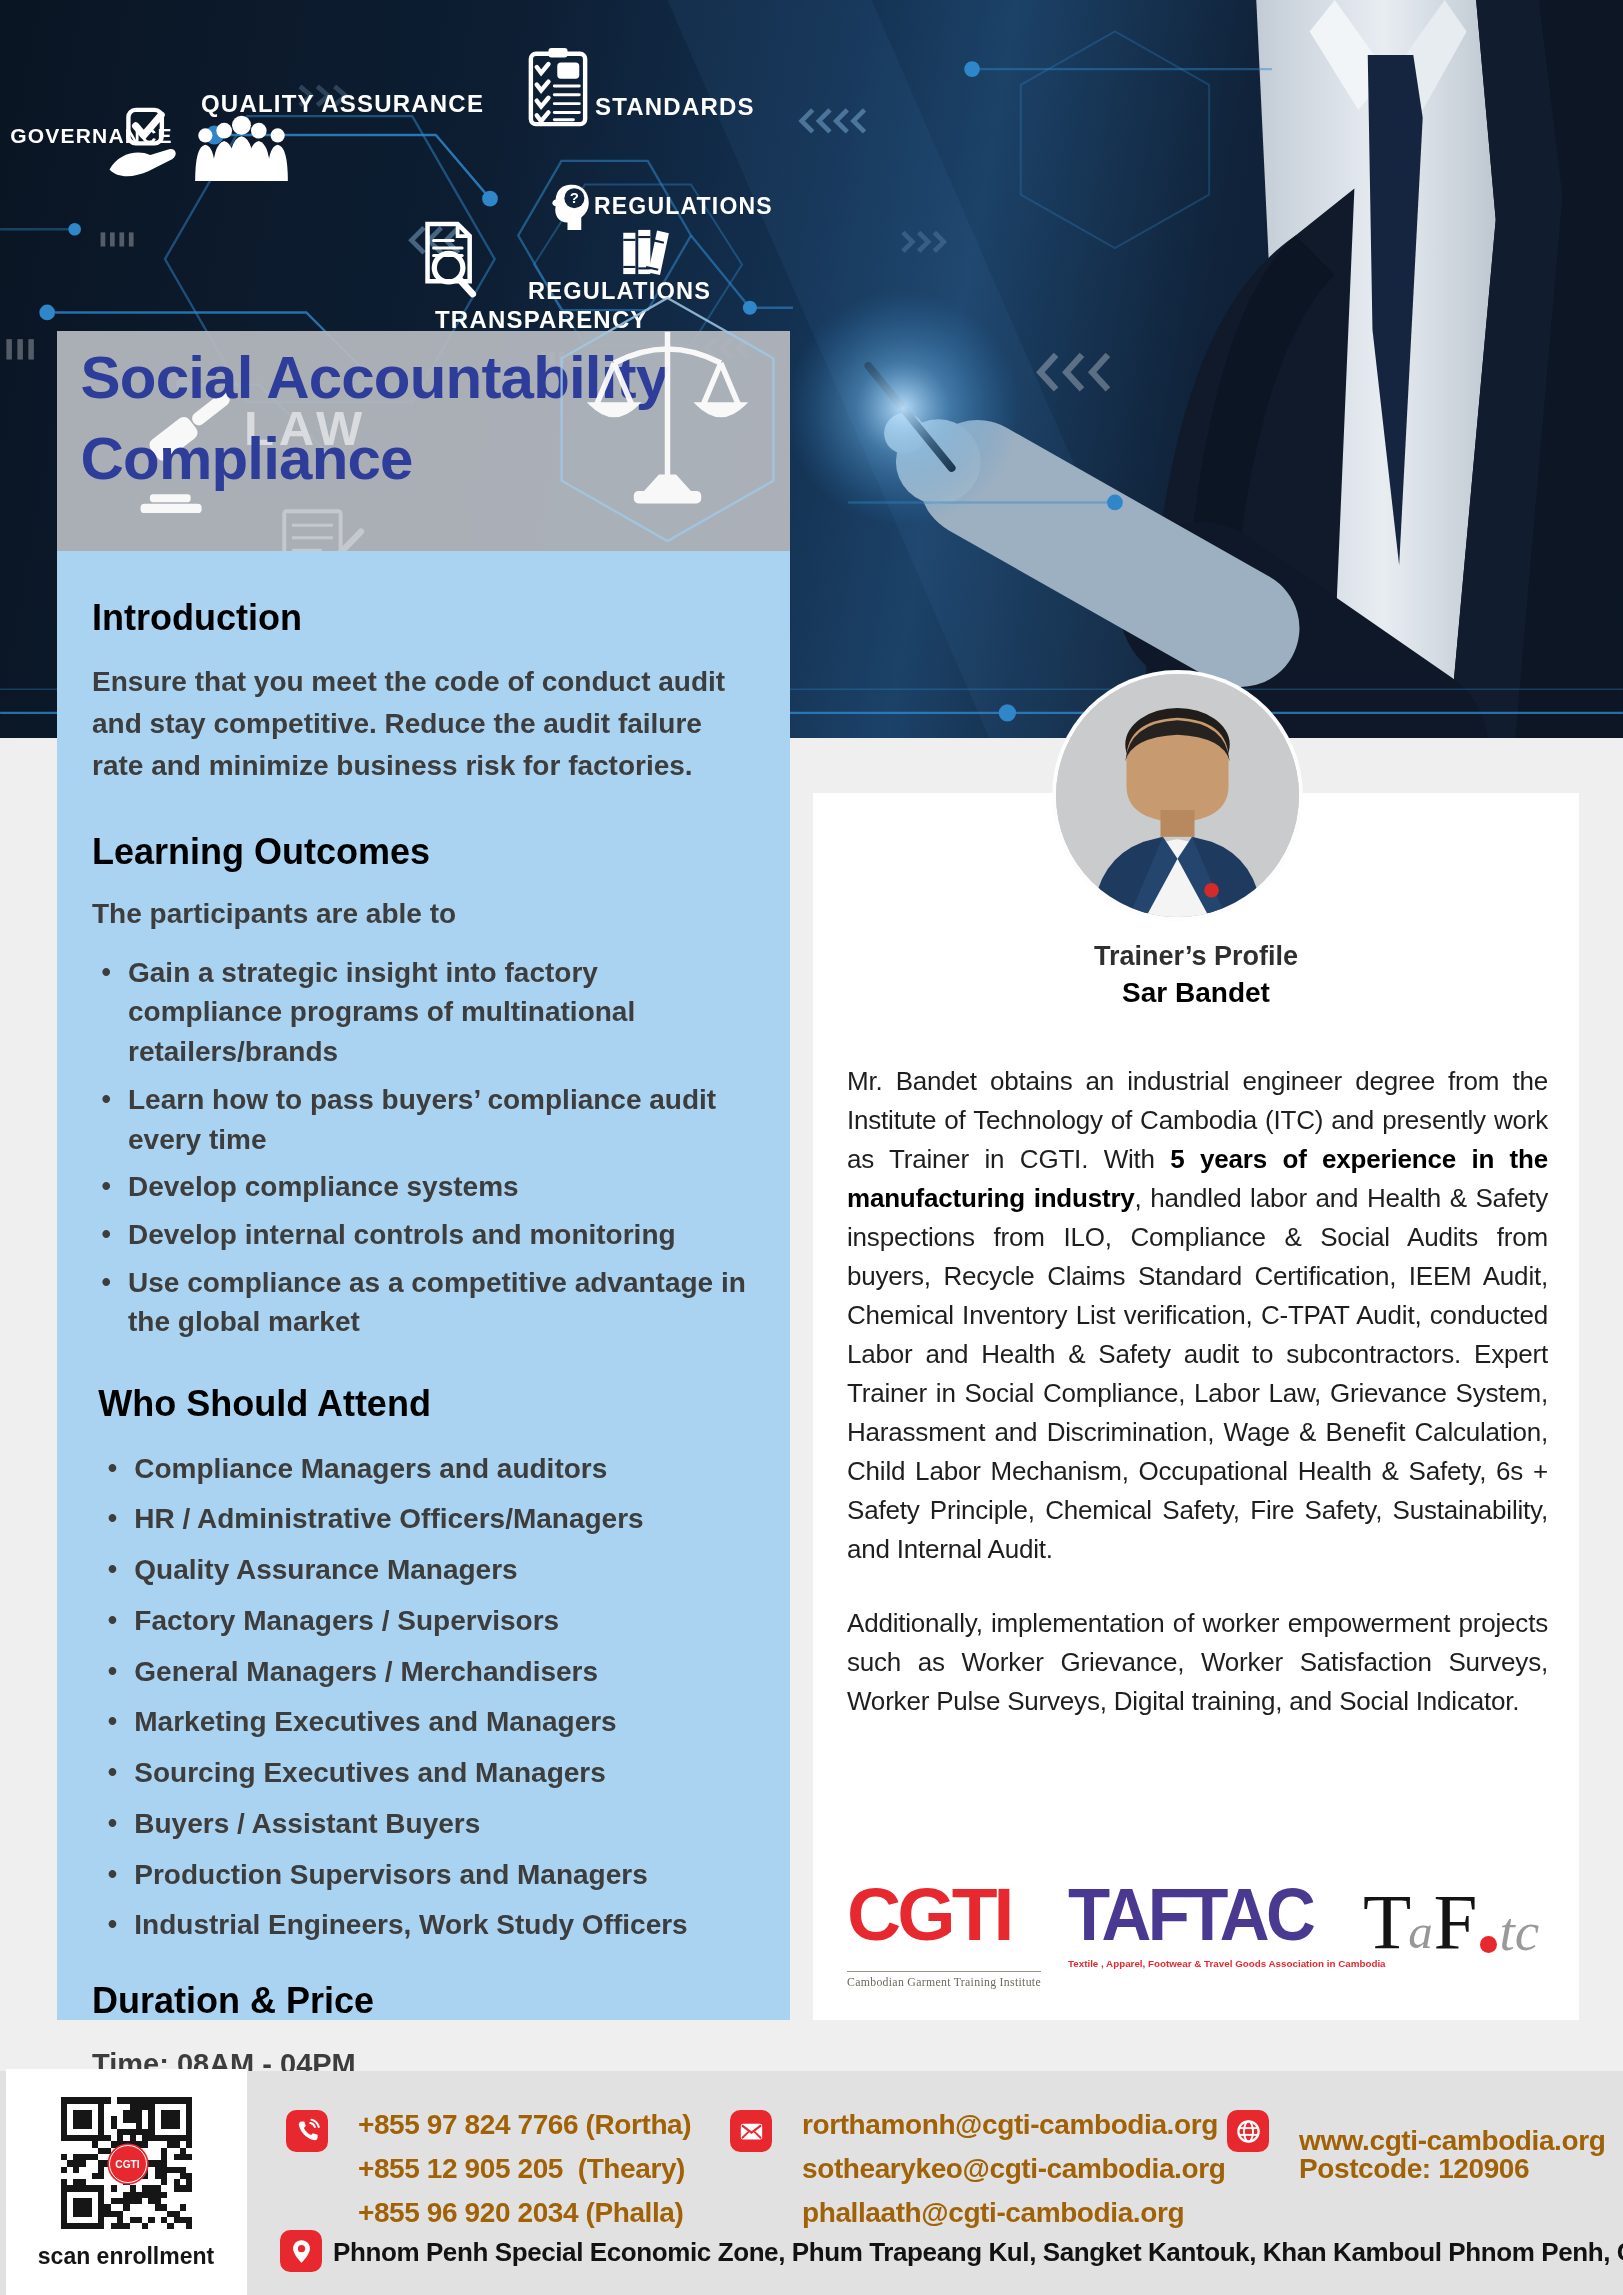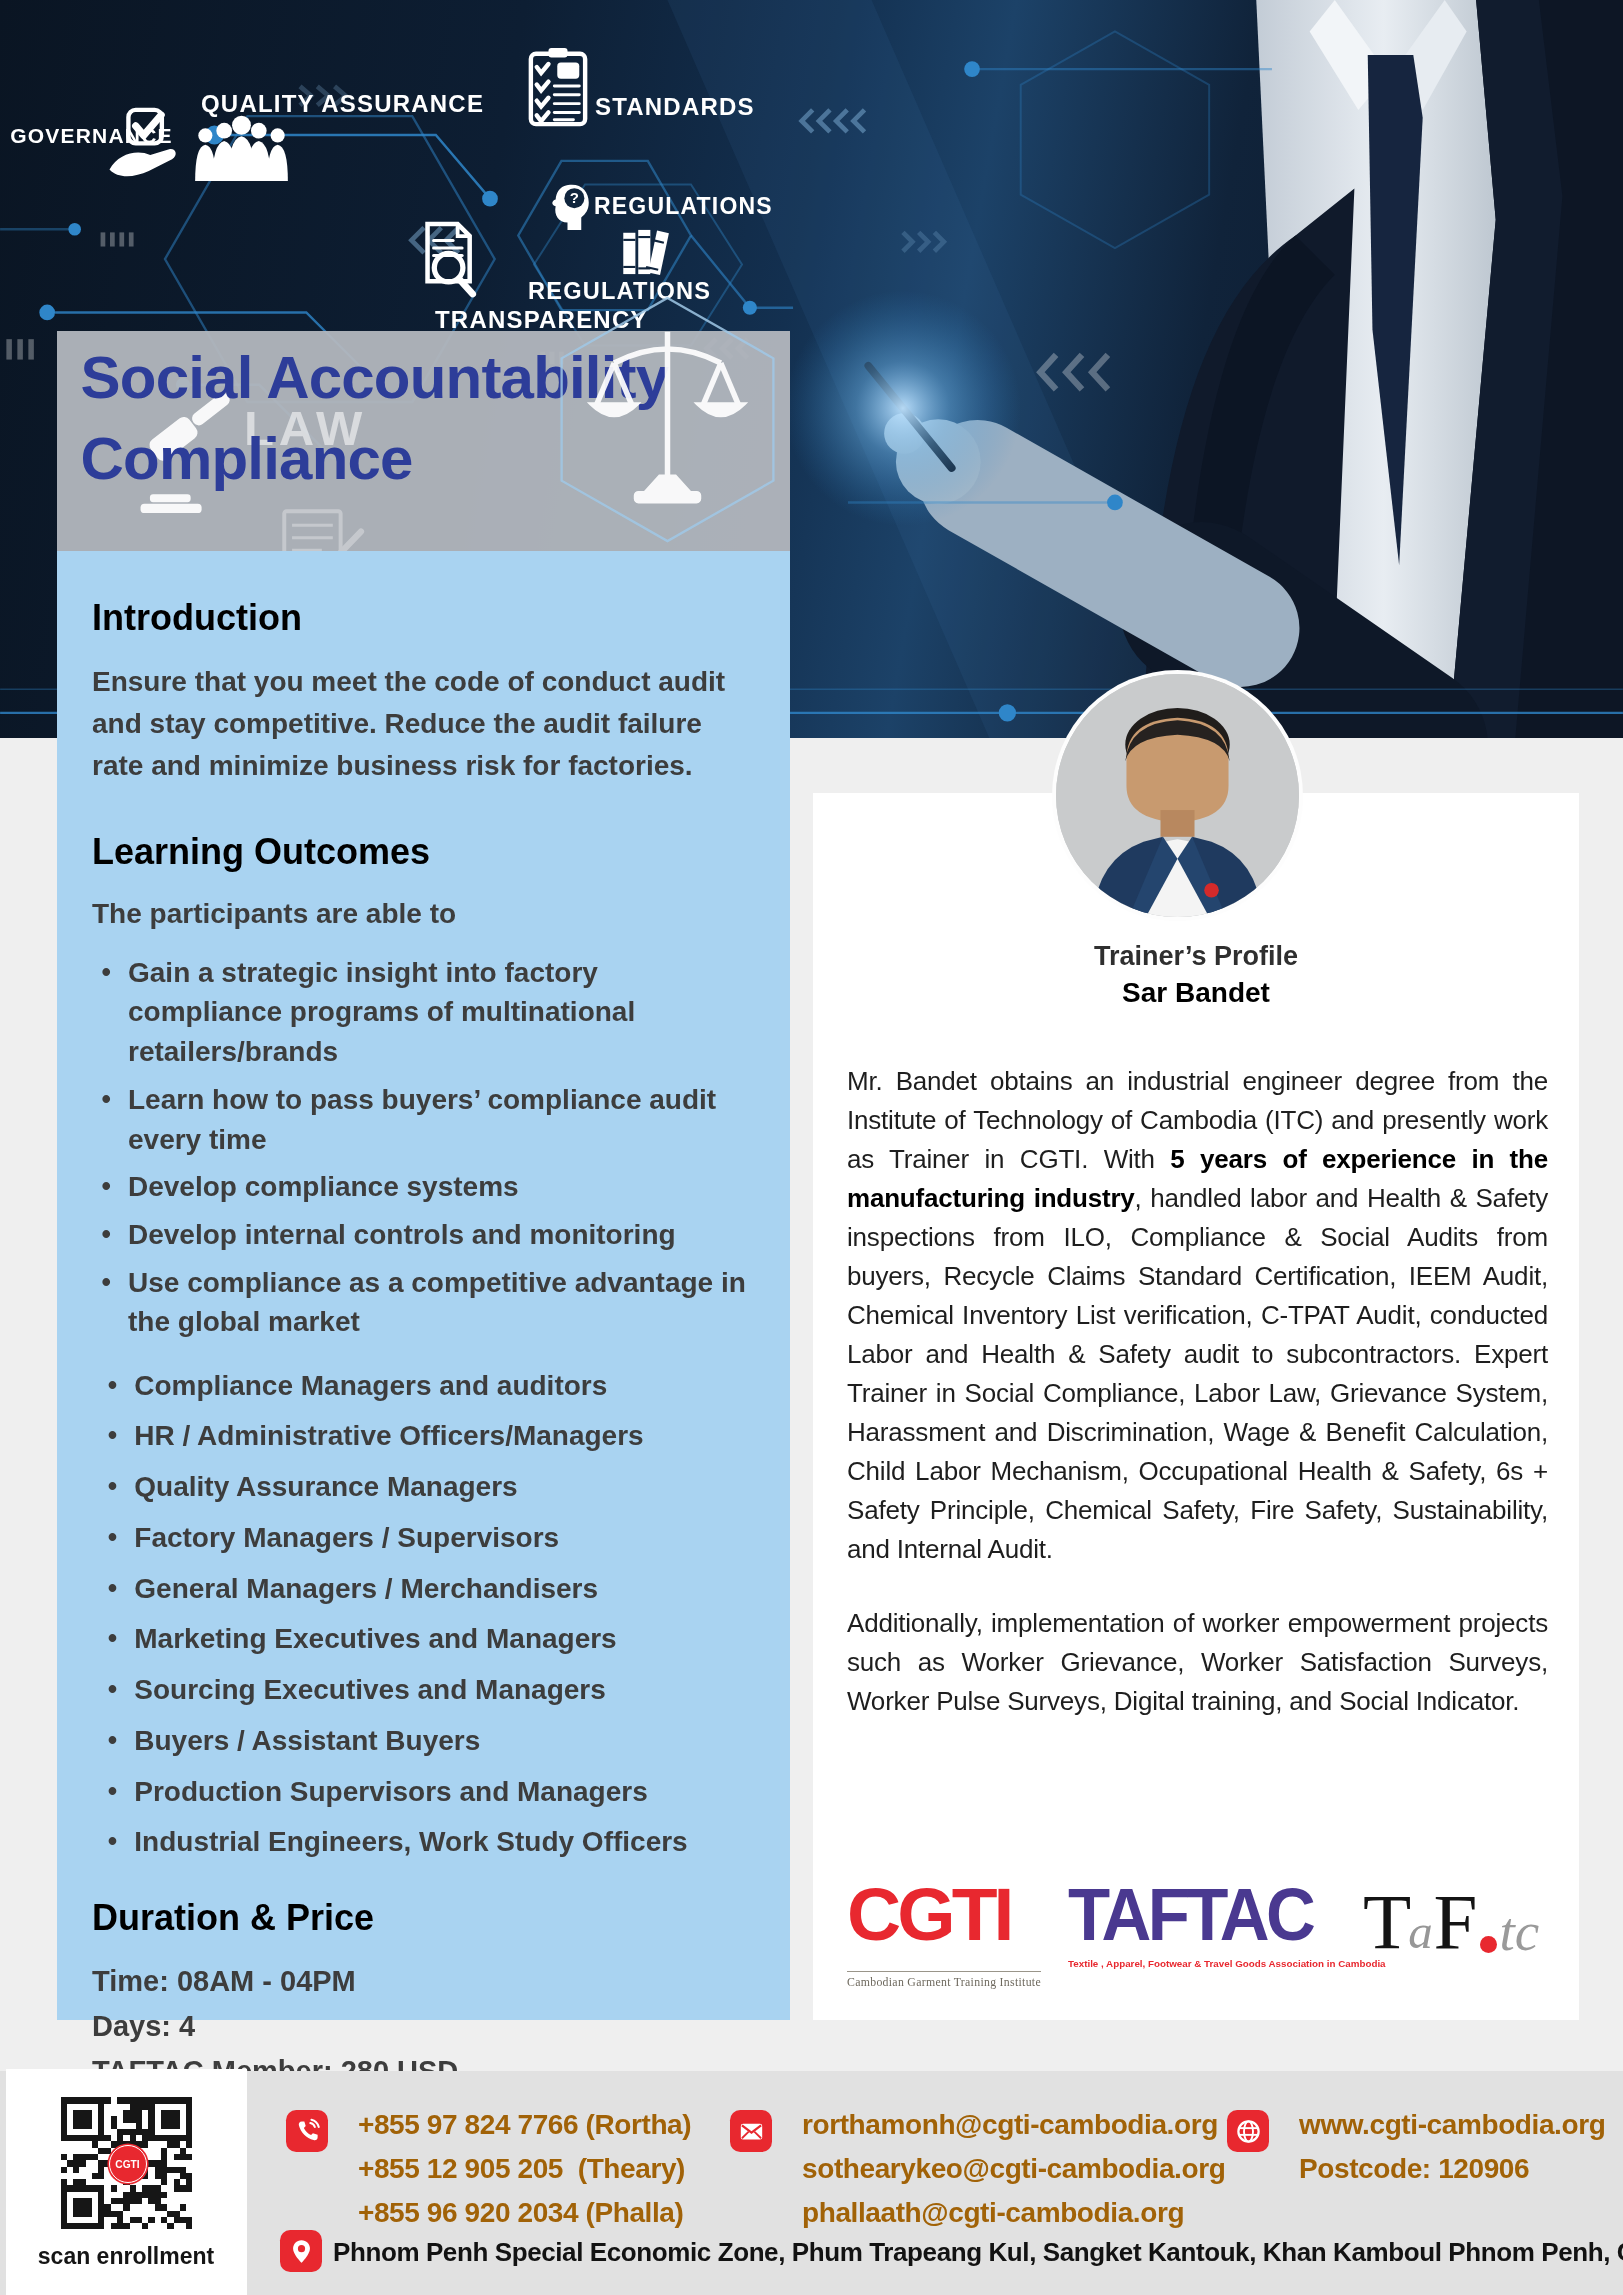--- a/index.html
+++ b/index.html
@@ -305,20 +305,21 @@
       <h2 class="sec-h" style="margin-top:44px;">Learning Outcomes</h2>
       <p class="body-t" style="margin-top:20.4px;font-weight:bold;">The participants are able to</p>
       <ul class="blist" style="margin-top:17.3px;">
         <li>Gain a strategic insight into factory compliance programs of multinational retailers/brands</li>
         <li>Learn how to pass buyers’ compliance audit every time</li>
         <li>Develop compliance systems</li>
         <li>Develop internal controls and monitoring</li>
         <li>Use compliance as a competitive advantage in the global market</li>
       </ul>
 
+      <h2 class="sec-h" style="margin-top:41px;margin-left:6.3px;">Who Should Attend</h2>
       <ul class="blist alist" style="margin-top:23.6px;margin-left:6.3px;">
         <li>Compliance Managers and auditors</li>
         <li>HR / Administrative Officers/Managers</li>
         <li>Quality Assurance Managers</li>
         <li>Factory Managers / Supervisors</li>
         <li>General Managers / Merchandisers</li>
         <li>Marketing Executives and Managers</li>
         <li>Sourcing Executives and Managers</li>
         <li>Buyers / Assistant Buyers</li>
         <li>Production Supervisors and Managers</li>
@@ -848,21 +849,21 @@
     <div class="contact-line" style="left:783px;top:126px;">phallaath@cgti-cambodia.org</div>
 
     <div class="ficon" style="left:1227px;top:39px;">
       <svg width="27" height="27" viewBox="0 0 24 24">
         <circle cx="12" cy="12" r="9" fill="none" stroke="#fff" stroke-width="2"></circle>
         <ellipse cx="12" cy="12" rx="4" ry="9" fill="none" stroke="#fff" stroke-width="1.7"></ellipse>
         <line x1="3.5" y1="9" x2="20.5" y2="9" stroke="#fff" stroke-width="1.7"></line>
         <line x1="3.5" y1="15" x2="20.5" y2="15" stroke="#fff" stroke-width="1.7"></line>
       </svg>
     </div>
-    <div class="contact-line" style="left:1280px;top:38px;text-align:center;">www.cgti-cambodia.org</div>
+    <div class="contact-line" style="left:1280px;top:54px;text-align:center;">www.cgti-cambodia.org</div>
     <div class="contact-line" style="left:1280px;top:82px;">Postcode: 120906</div>
 
     <div class="ficon" style="left:280px;top:159px;">
       <svg width="27" height="27" viewBox="0 0 24 24">
         <path d="M12,2 C7.5,2 4.5,5.5 4.5,9.5 C4.5,14.5 12,22 12,22 C12,22 19.5,14.5 19.5,9.5 C19.5,5.5 16.5,2 12,2 Z" fill="#fff"></path>
         <circle cx="12" cy="9.5" r="3.2" fill="#e8282f"></circle>
       </svg>
     </div>
     <div class="addr-line" style="left:333px;top:166px;">Phnom Penh Special Economic Zone, Phum Trapeang Kul, Sangket Kantouk, Khan Kamboul Phnom Penh, Cambodia</div>
   </div>

